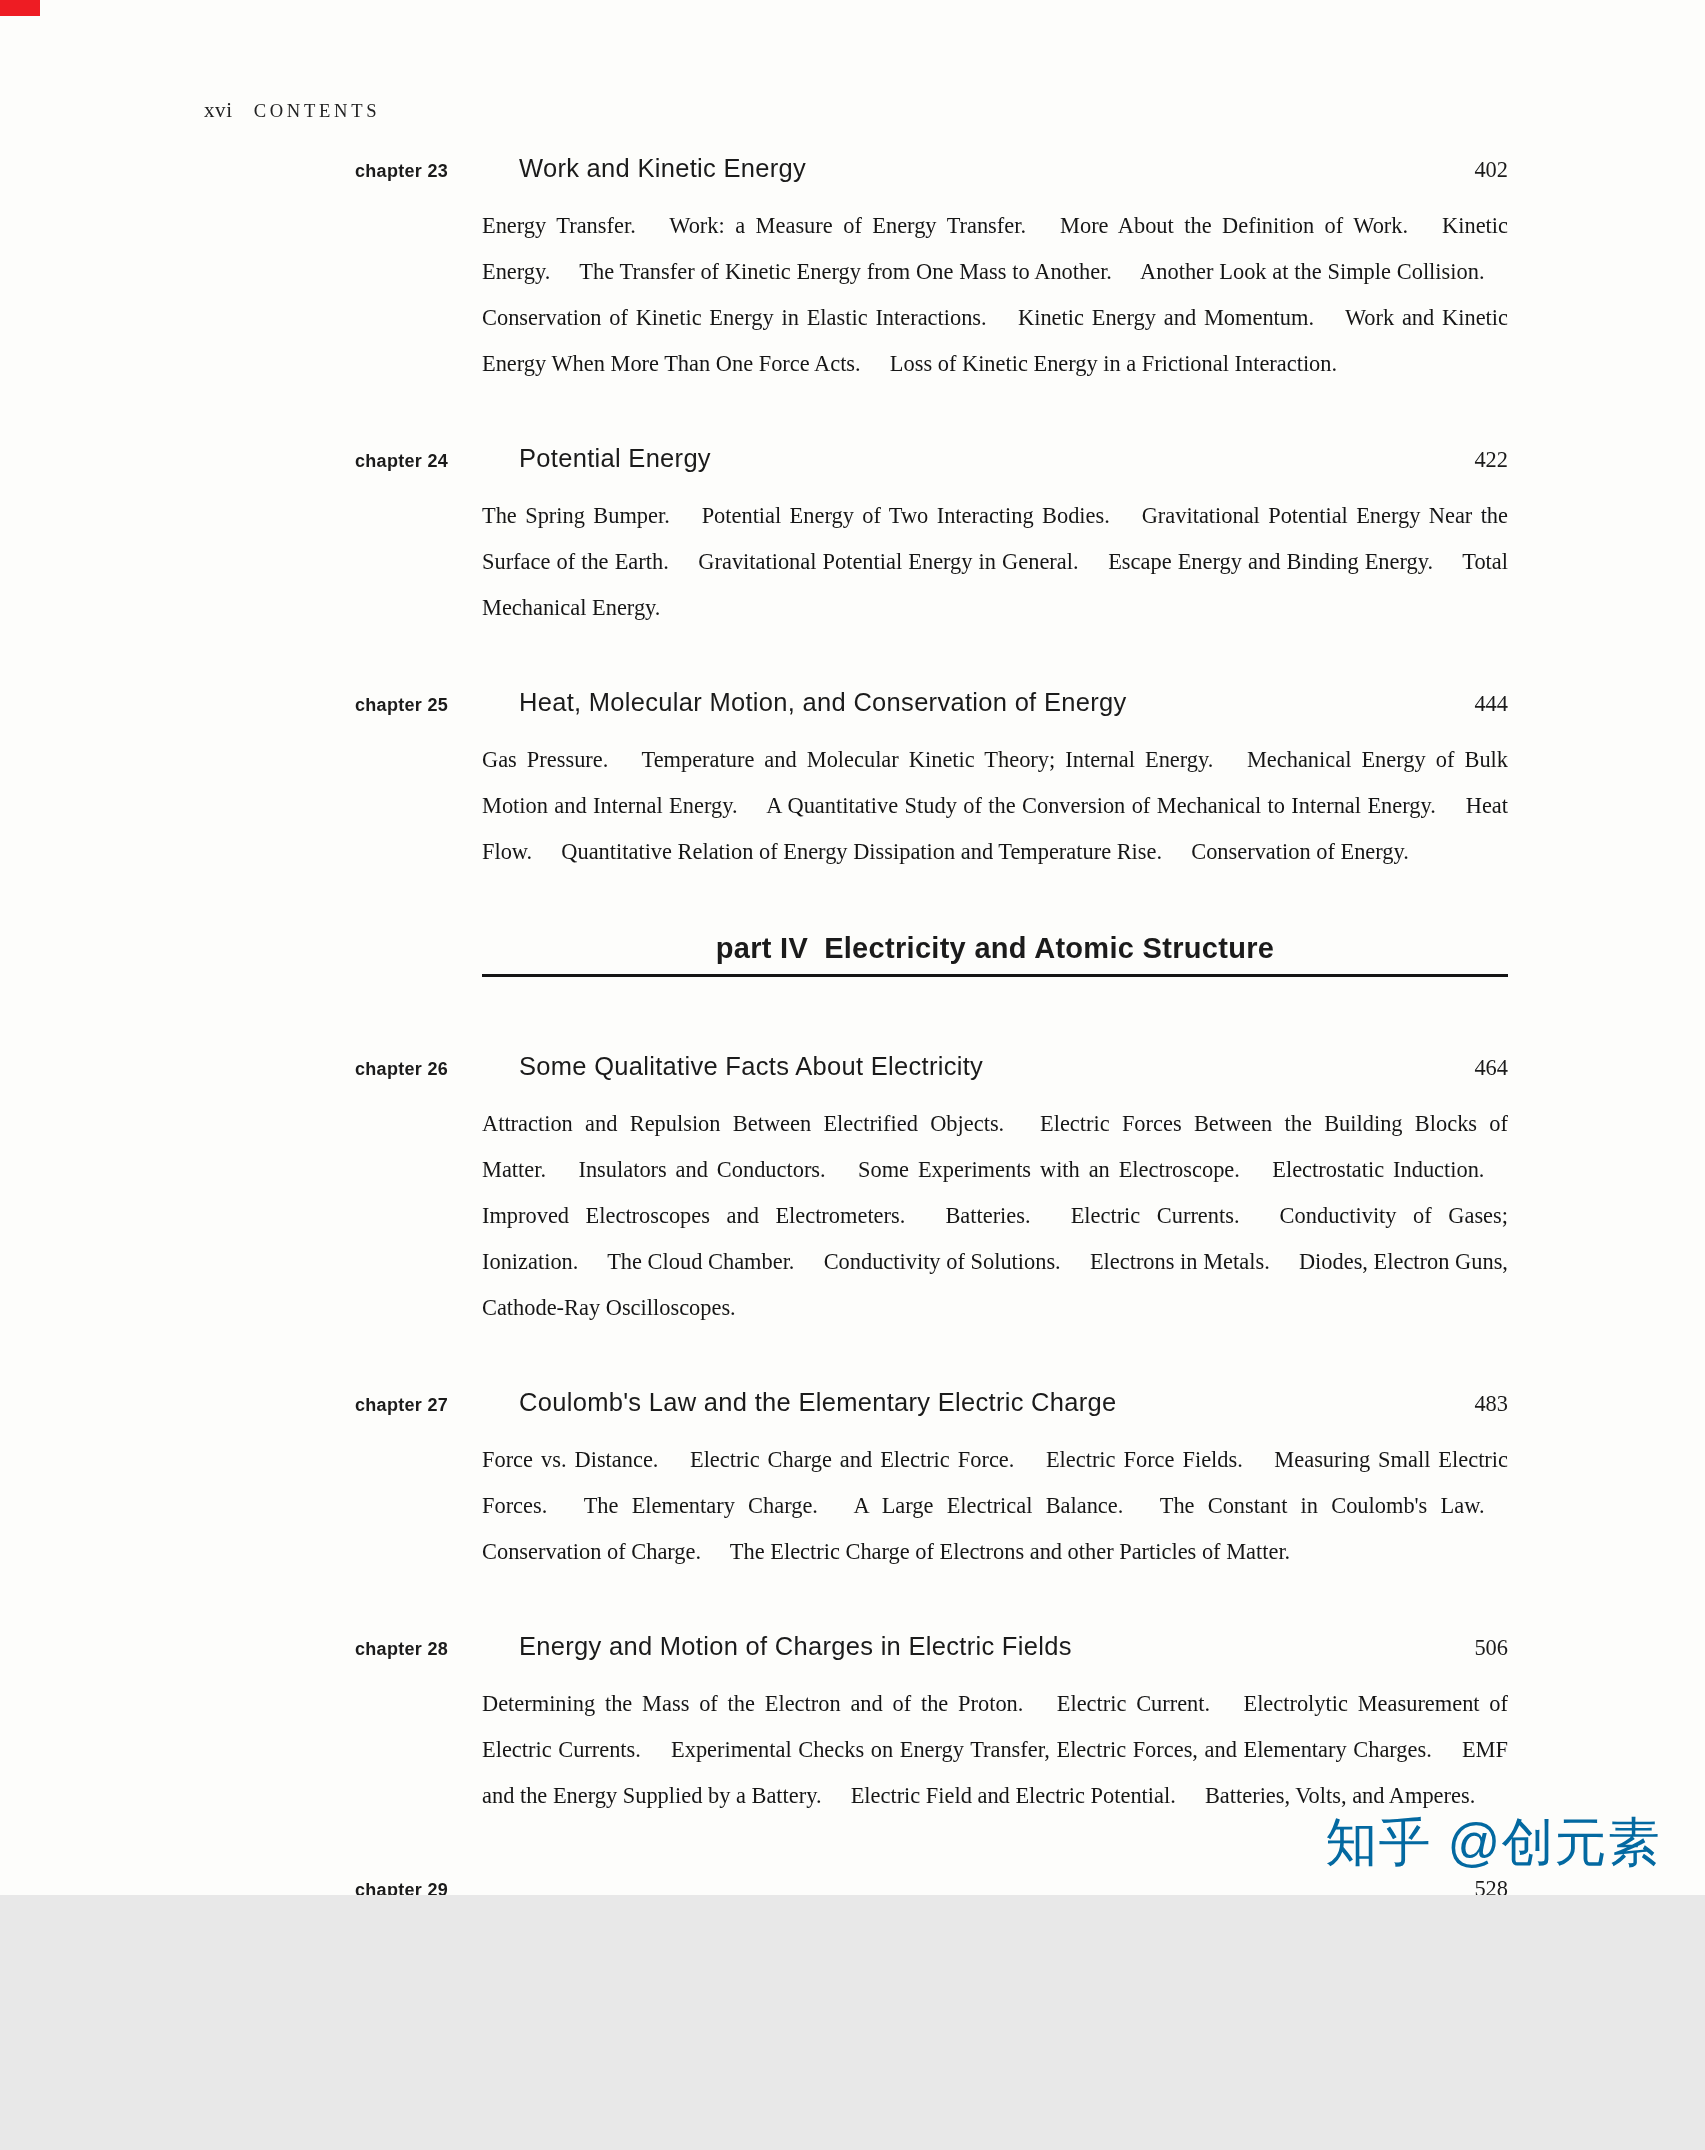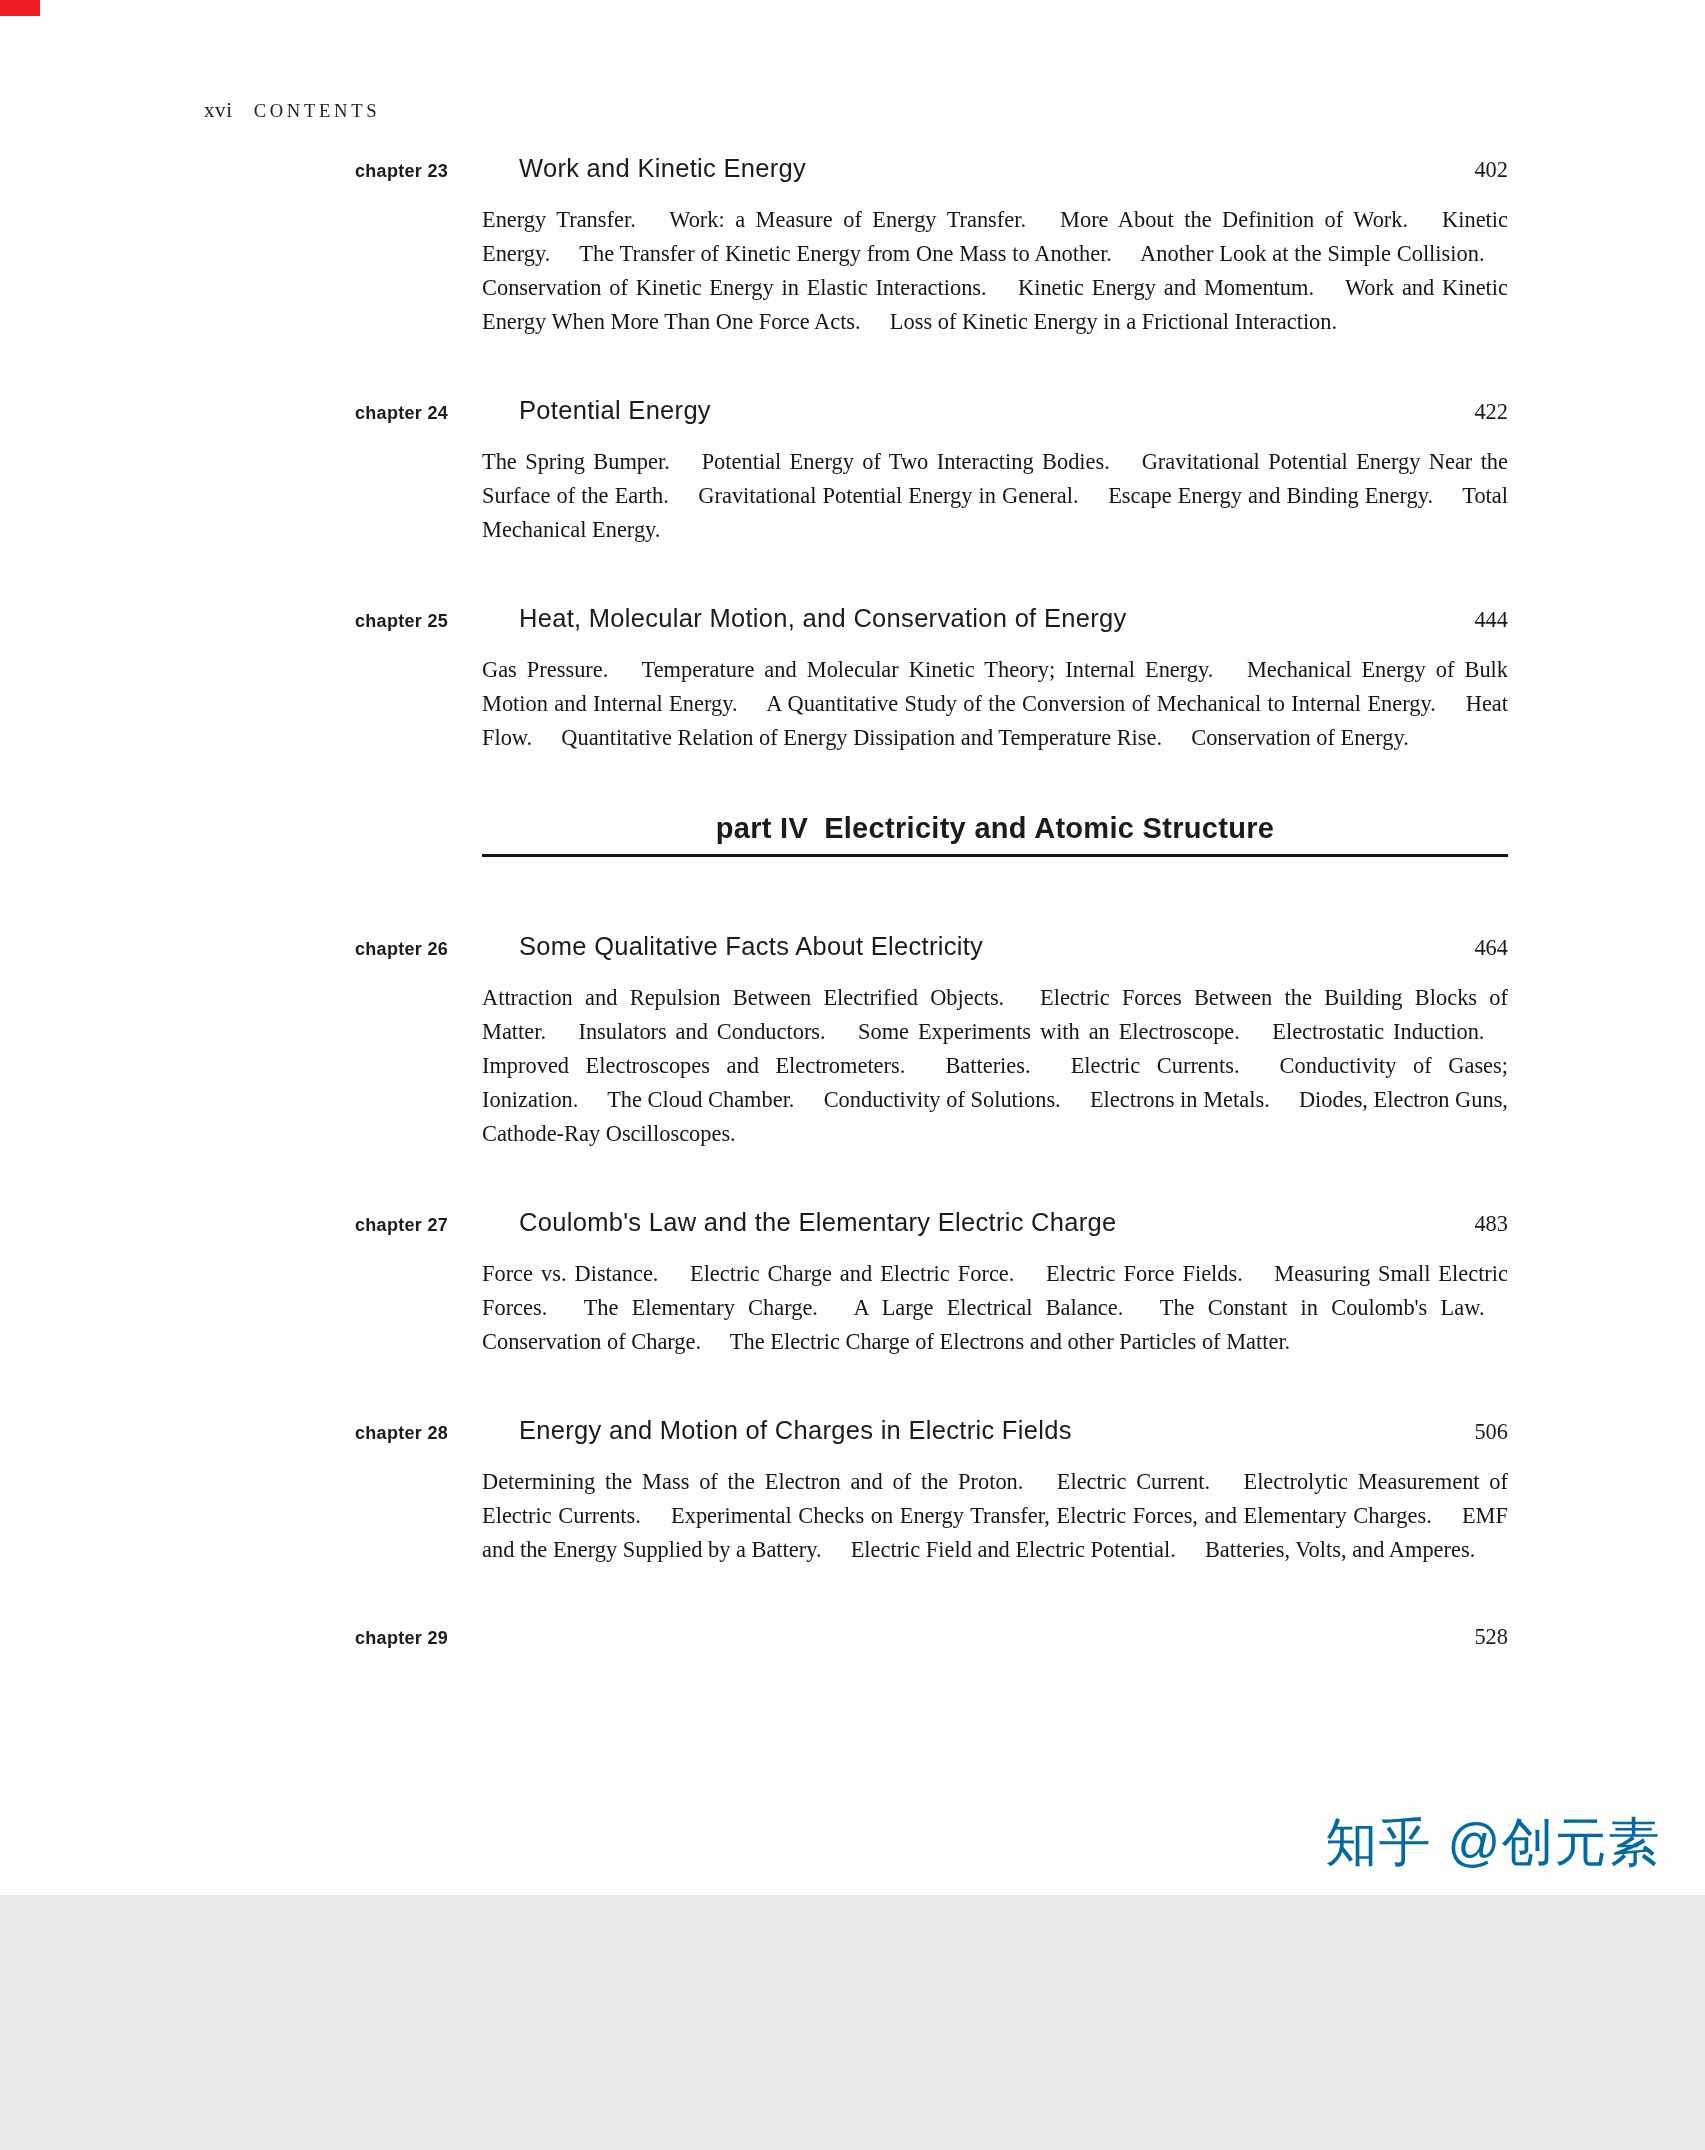--- a/index.html
+++ b/index.html
@@ -67,21 +67,21 @@
   }
   .chapter-page {
     flex: 0 0 auto;
     margin-left: auto;
     font-family: "Liberation Serif", serif;
     font-size: 22.4px;
   }
   .chapter-desc {
     margin-left: 127px;
     font-size: 22.4px;
-    line-height: 34px;
+    line-height: 46px;
     text-align: justify;
     color: #161616;
   }
   .chapter-desc .topic { margin-right: 1.05em; }
   .part-divider {
     margin: 43px 0 75px 127px;
   }
   .part-rule {
     border-bottom: 3.7px solid #141414;
     padding-bottom: 8.7px;

